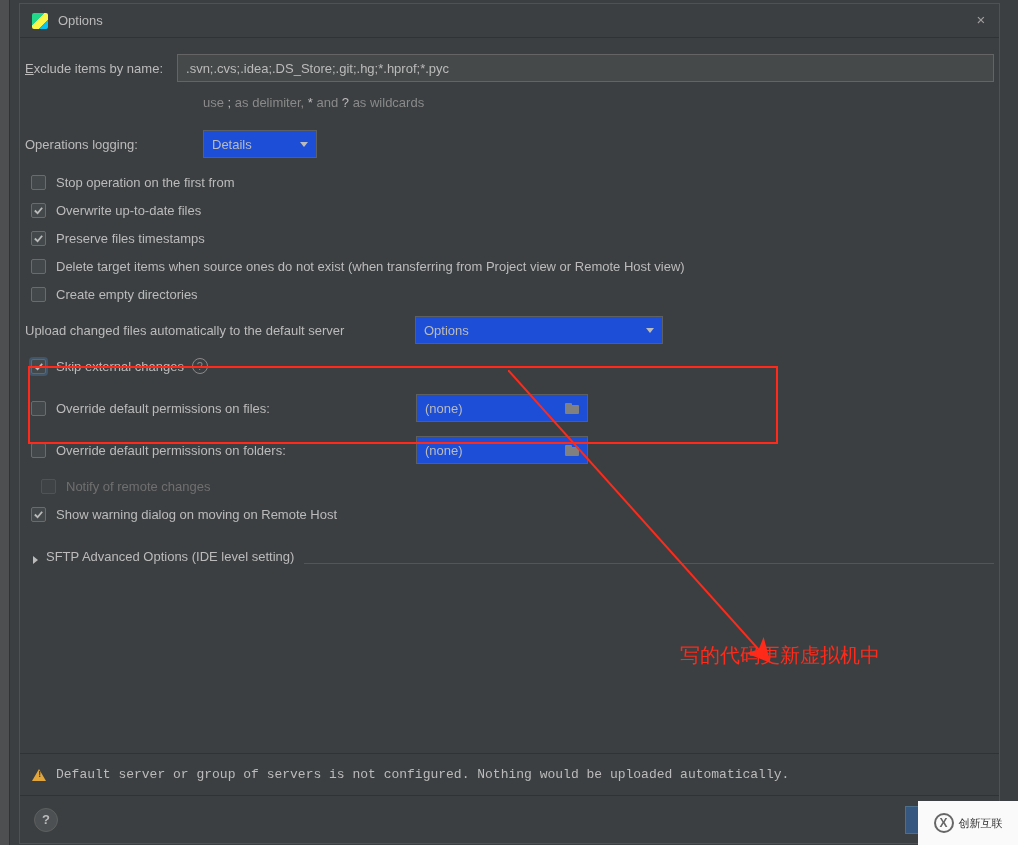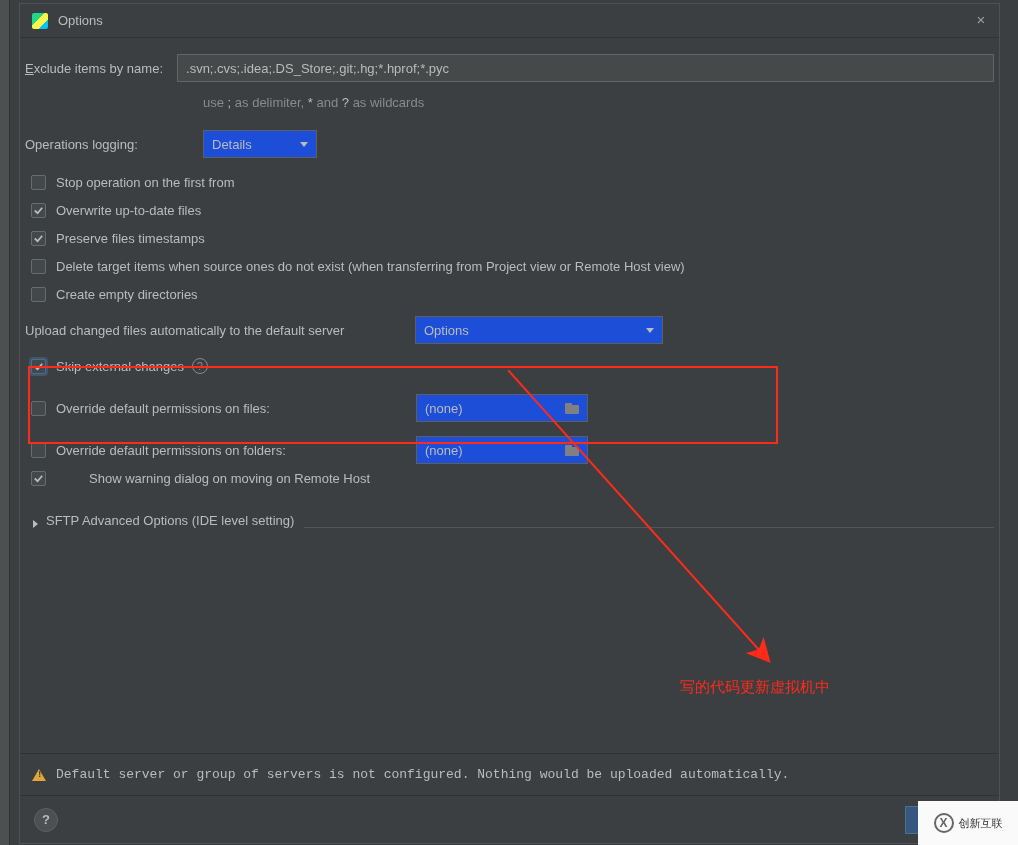--- a/index.html
+++ b/index.html
@@ -175,23 +175,23 @@
     pointer-events: none;
   }
   .arrow-svg {
     position: absolute;
     left: 488px; top: 332px;
     width: 300px; height: 310px;
     pointer-events: none;
   }
   .annot {
     position: absolute;
-    left: 660px; top: 640px;
+    left: 660px; top: 604px;
     color: #ff2a1a;
-    font-size: 15px;
+    font-size: 20px;
     font-family: "Microsoft YaHei","SimSun",sans-serif;
   }
   .statusbar {
     height: 42px;
     border-top: 1px solid #323232;
     display: flex;
     align-items: center;
     padding: 0 12px;
     color: #bbbbbb;
     font-family: Liberation Mono, monospace;
@@ -365,22 +365,26 @@
       <div class="row" style="margin-top:14px; margin-left:6px;">
         <span class="chk"></span>
         <span class="lbl" style="width:360px;">Override default permissions on folders:</span>
         <div class="combo" style="width:172px;">
           <span>(none)</span>
           <span class="folder-icon"></span>
         </div>
       </div>
 
 
-
-      <div class="row" style="margin-top:0px; margin-left:6px;gap:33px;">
+      <div class="row" style="margin-top:8px; margin-left:16px;">
+        <span class="chk chk-disabled"></span>
+        <span class="lbl chk-label-disabled">Notify of remote changes</span>
+      </div>
+
+      <div class="row" style="margin-top:0px; margin-left:6px;">
         <span class="chk checked">
             <svg viewBox="0 0 12 12">
               <path d="M2 6 L5 9 L10 3" stroke="#bbbbbb" stroke-width="2" fill="none"></path>
             </svg>
           </span>
         <span class="lbl">Show warning dialog on moving on Remote Host</span>
       </div>
 
       <div class="collapsible" style="margin-top:10px; margin-left:8px;">
         <span class="tri"></span>

